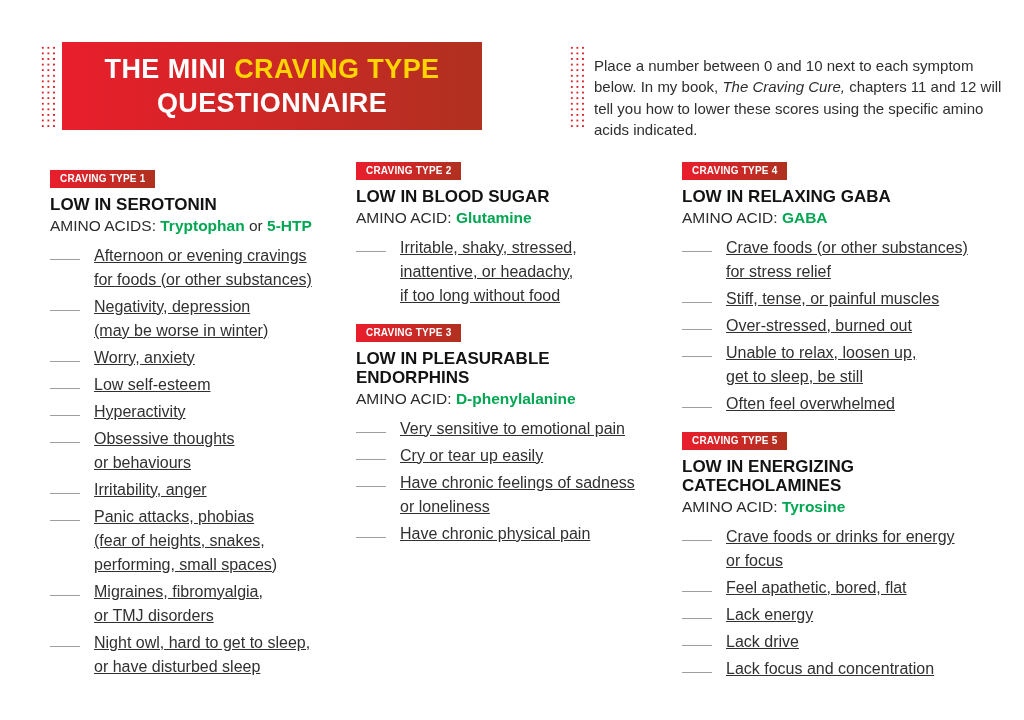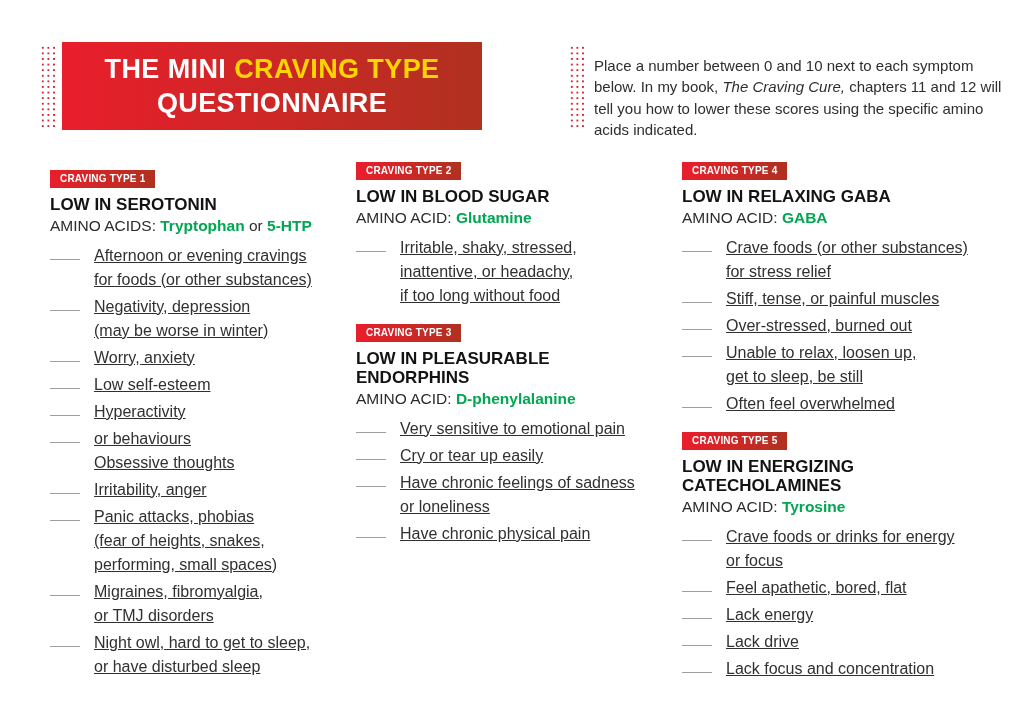--- a/index.html
+++ b/index.html
@@ -126,22 +126,22 @@
           <div class="symptom">
             <span class="blank"></span>
             <div class="sym-text">
               <div class="sym-line">Hyperactivity</div>
             </div>
           </div>
 
           <div class="symptom">
             <span class="blank"></span>
             <div class="sym-text">
+              <div class="sym-line">Obsessive thoughts</div>
               <div class="sym-line">or behaviours</div>
-              <div class="sym-line">Obsessive thoughts</div>
             </div>
           </div>
 
           <div class="symptom">
             <span class="blank"></span>
             <div class="sym-text">
               <div class="sym-line">Irritability, anger</div>
             </div>
           </div>
 

